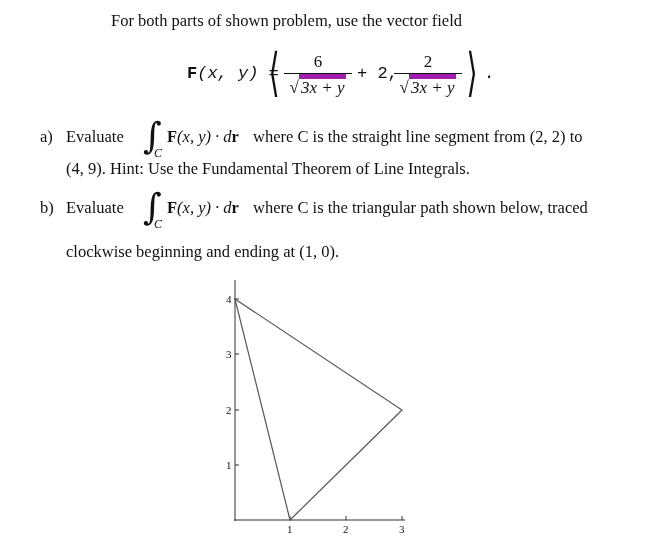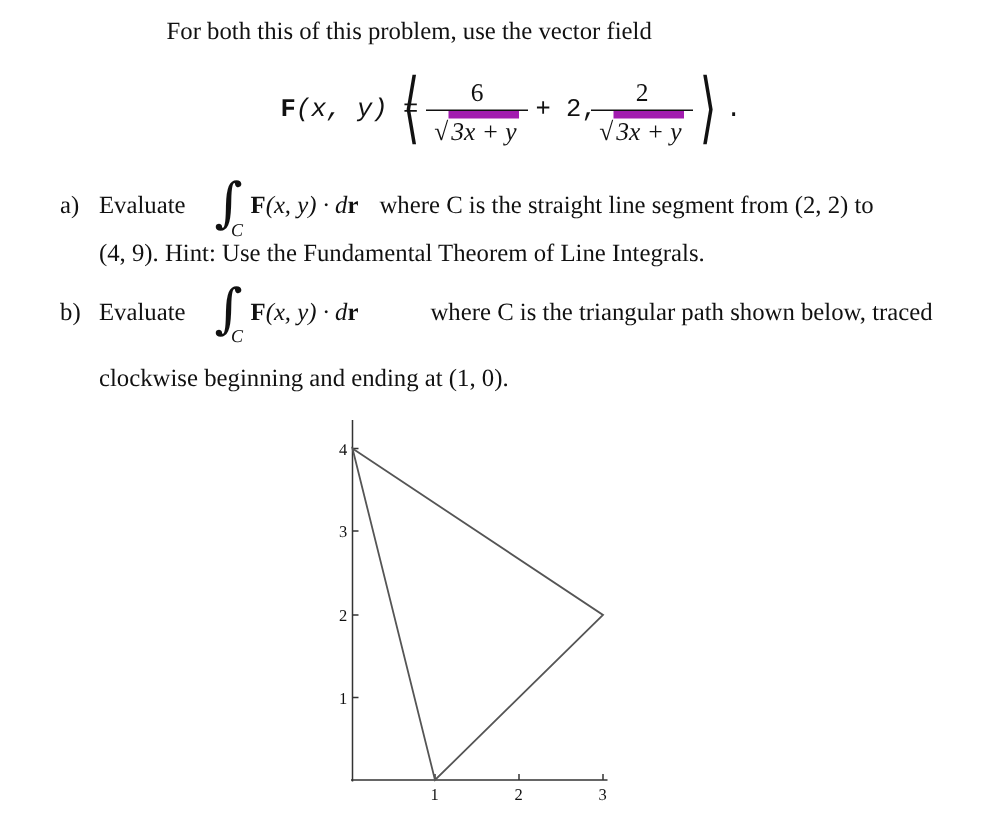--- a/index.html
+++ b/index.html
@@ -20,21 +20,21 @@
   .sqrt .rad { border-top: 5px solid #a21caf; padding: 0 2px; display: inline-block; line-height: 18px; }
   .bigangle { position: absolute; font-size: 52px; line-height: 52px; font-family: "DejaVu Serif", serif; transform: scaleX(0.55); color: #111; }
   .intsign { position: absolute; font-size: 36px; font-family: "DejaVu Serif", serif; line-height: 36px; }
   .sub { position: absolute; font-size: 12px; font-style: italic; font-family: "Liberation Serif", serif; }
   svg.graph { position: absolute; left: 0; top: 0; }
   .tick-label { font-family: "Liberation Serif", "DejaVu Serif", serif; font-size: 11px; fill: #111; }
 </style>
 </head>
 <body>
 
-<div class="txt" style="left:111px; top:11px;">For both this of this problem, use the vector field</div>
+<div class="txt" style="left:111px; top:11px;">For both parts of shown problem, use the vector field</div>
 
 <div>
   <div class="math" style="left:187px; top:64px;">
     <span class="bf">F</span><span class="it">(x, y) =</span>
   </div>
   <div class="bigangle" style="left:264px; top:46px;">⟨</div>
   <div class="frac" style="left:283px; top:51px; width:70px;">
     <span class="num">6</span>
     <span class="bar"></span>
     <span class="den">√<span class="sqrt"><span class="rad it">3x + y</span></span></span>
@@ -62,21 +62,21 @@
 </div>
 
 <div>
   <div class="txt" style="left:40px; top:198px;">b)</div>
   <div class="txt" style="left:66px; top:198px;">Evaluate</div>
   <div class="intsign" style="left:143px; top:189px;">∫</div>
   <div class="sub" style="left:154px; top:217px;">C</div>
   <div class="txt" style="left:167px; top:198px;">
     <span class="bf">F</span><span class="it">(x, y) · d</span><span class="bf">r</span>
   </div>
-  <div class="txt" style="left:253px; top:198px;margin-left:34px;">where C is the triangular path shown below, traced</div>
+  <div class="txt" style="left:253px; top:198px;">where C is the triangular path shown below, traced</div>
   <div class="txt" style="left:66px; top:242px;">clockwise beginning and ending at (1, 0).</div>
 </div>
 
 <svg class="graph" width="668" height="557">
 
   <line x1="235" y1="280" x2="235" y2="521" stroke="#333" stroke-width="1"></line>
   <line x1="234" y1="520" x2="405" y2="520" stroke="#333" stroke-width="1"></line>
 
   <line x1="235" y1="299" x2="239" y2="299" stroke="#333"></line>
   <line x1="235" y1="354" x2="239" y2="354" stroke="#333"></line>

